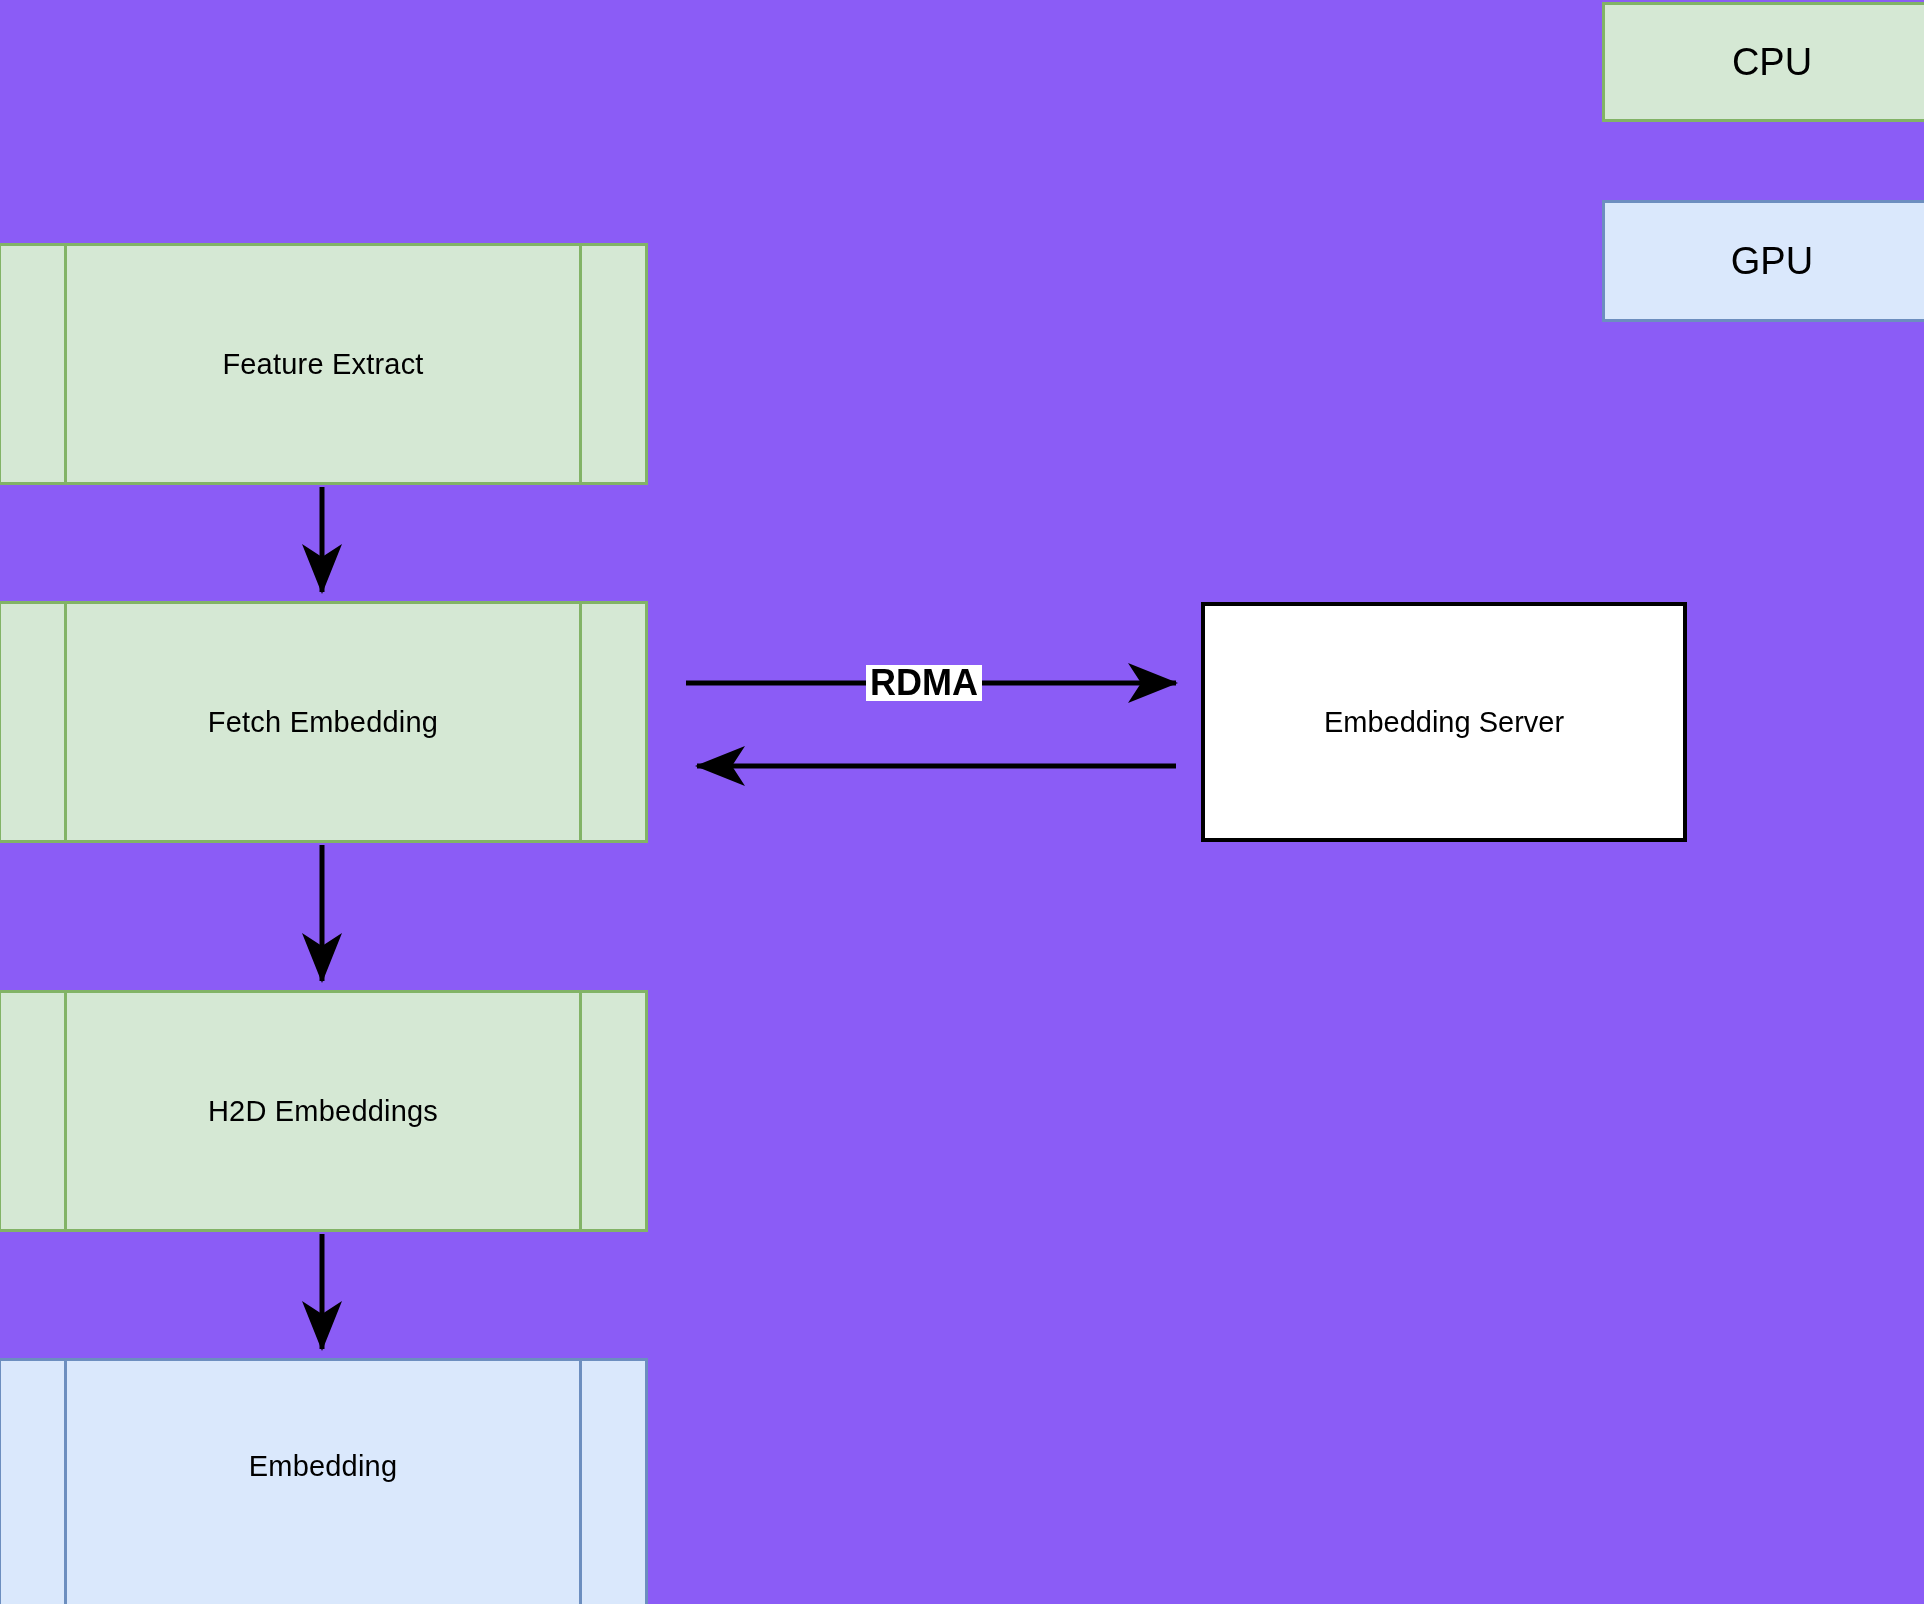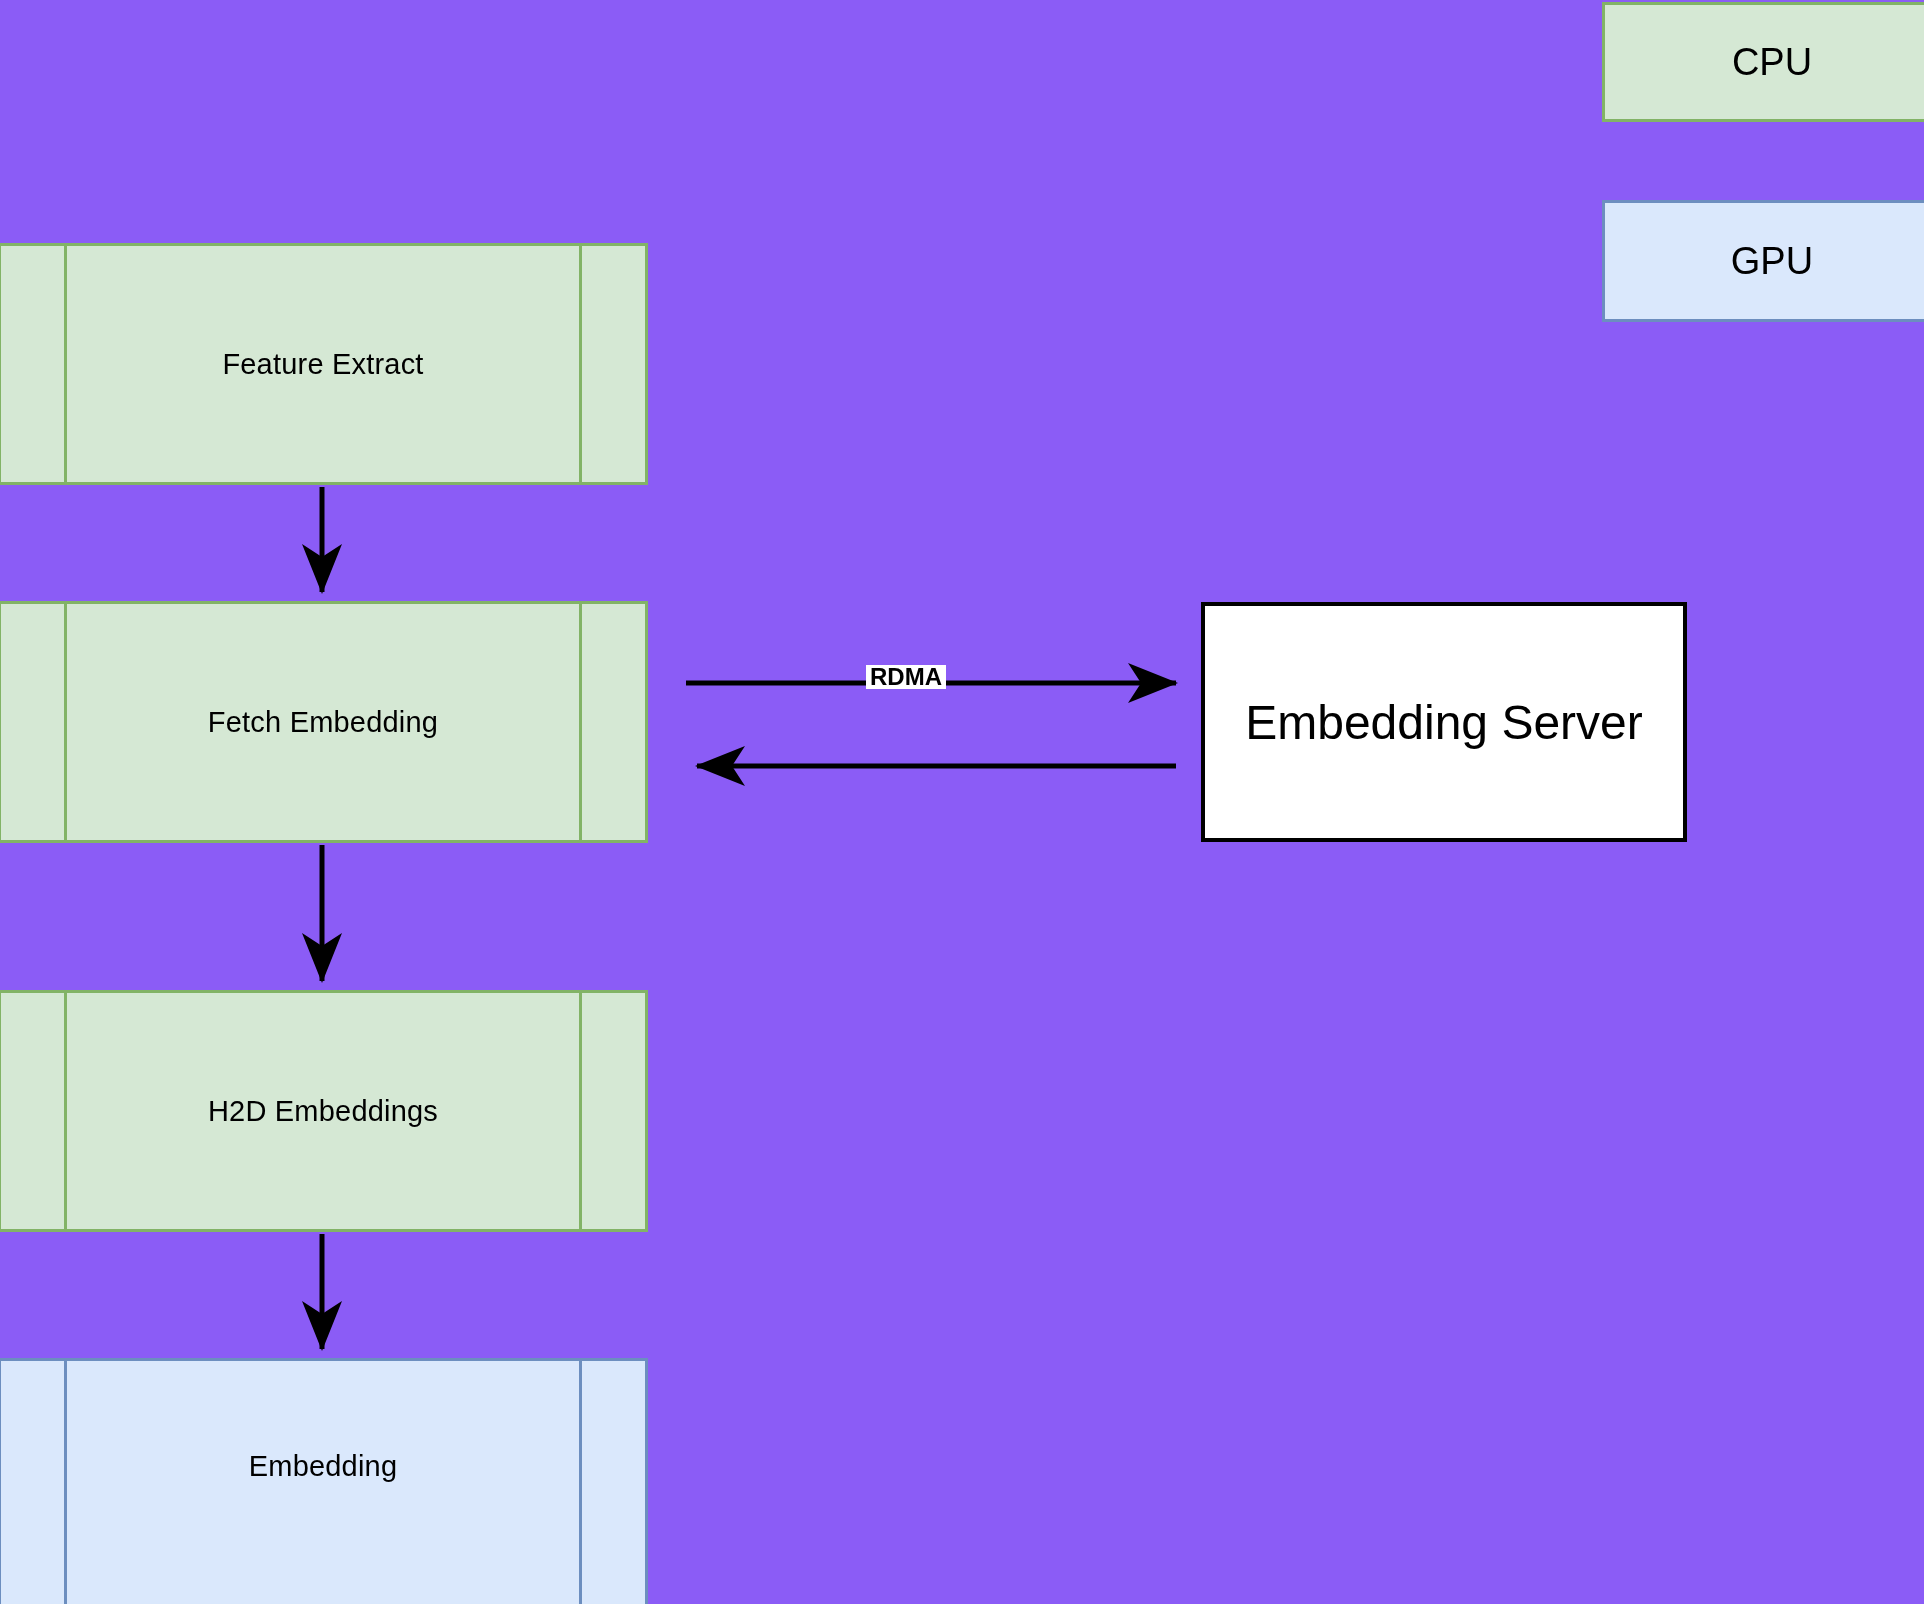--- a/index.html
+++ b/index.html
@@ -54,21 +54,21 @@
   .plain-node {
     position: absolute;
     box-sizing: border-box;
     background: #ffffff;
     border: 4px solid #000000;
     display: flex;
     align-items: center;
     justify-content: center;
   }
   .plain-node .label {
-    font-size: 48px;
+    font-size: 29px;
     color: #000000;
     white-space: nowrap;
   }
 
   
   .legend-node {
     position: absolute;
     box-sizing: border-box;
     border-style: solid;
     border-width: 3px;
@@ -82,21 +82,21 @@
     white-space: nowrap;
   }
   .legend-cpu { background: #d5e8d4; border-color: #82b366; }
   .legend-gpu { background: #dae8fc; border-color: #6c8ebf; }
 
   
   .connector { position: absolute; overflow: visible; }
 
   .edge-label {
     position: absolute;
-    font-size: 24px;
+    font-size: 36px;
     font-weight: bold;
     color: #000000;
     background: #ffffff;
     padding: 0 4px;
     white-space: nowrap;
     line-height: 1;
     z-index: 5;
     text-align: right;
   }
 

